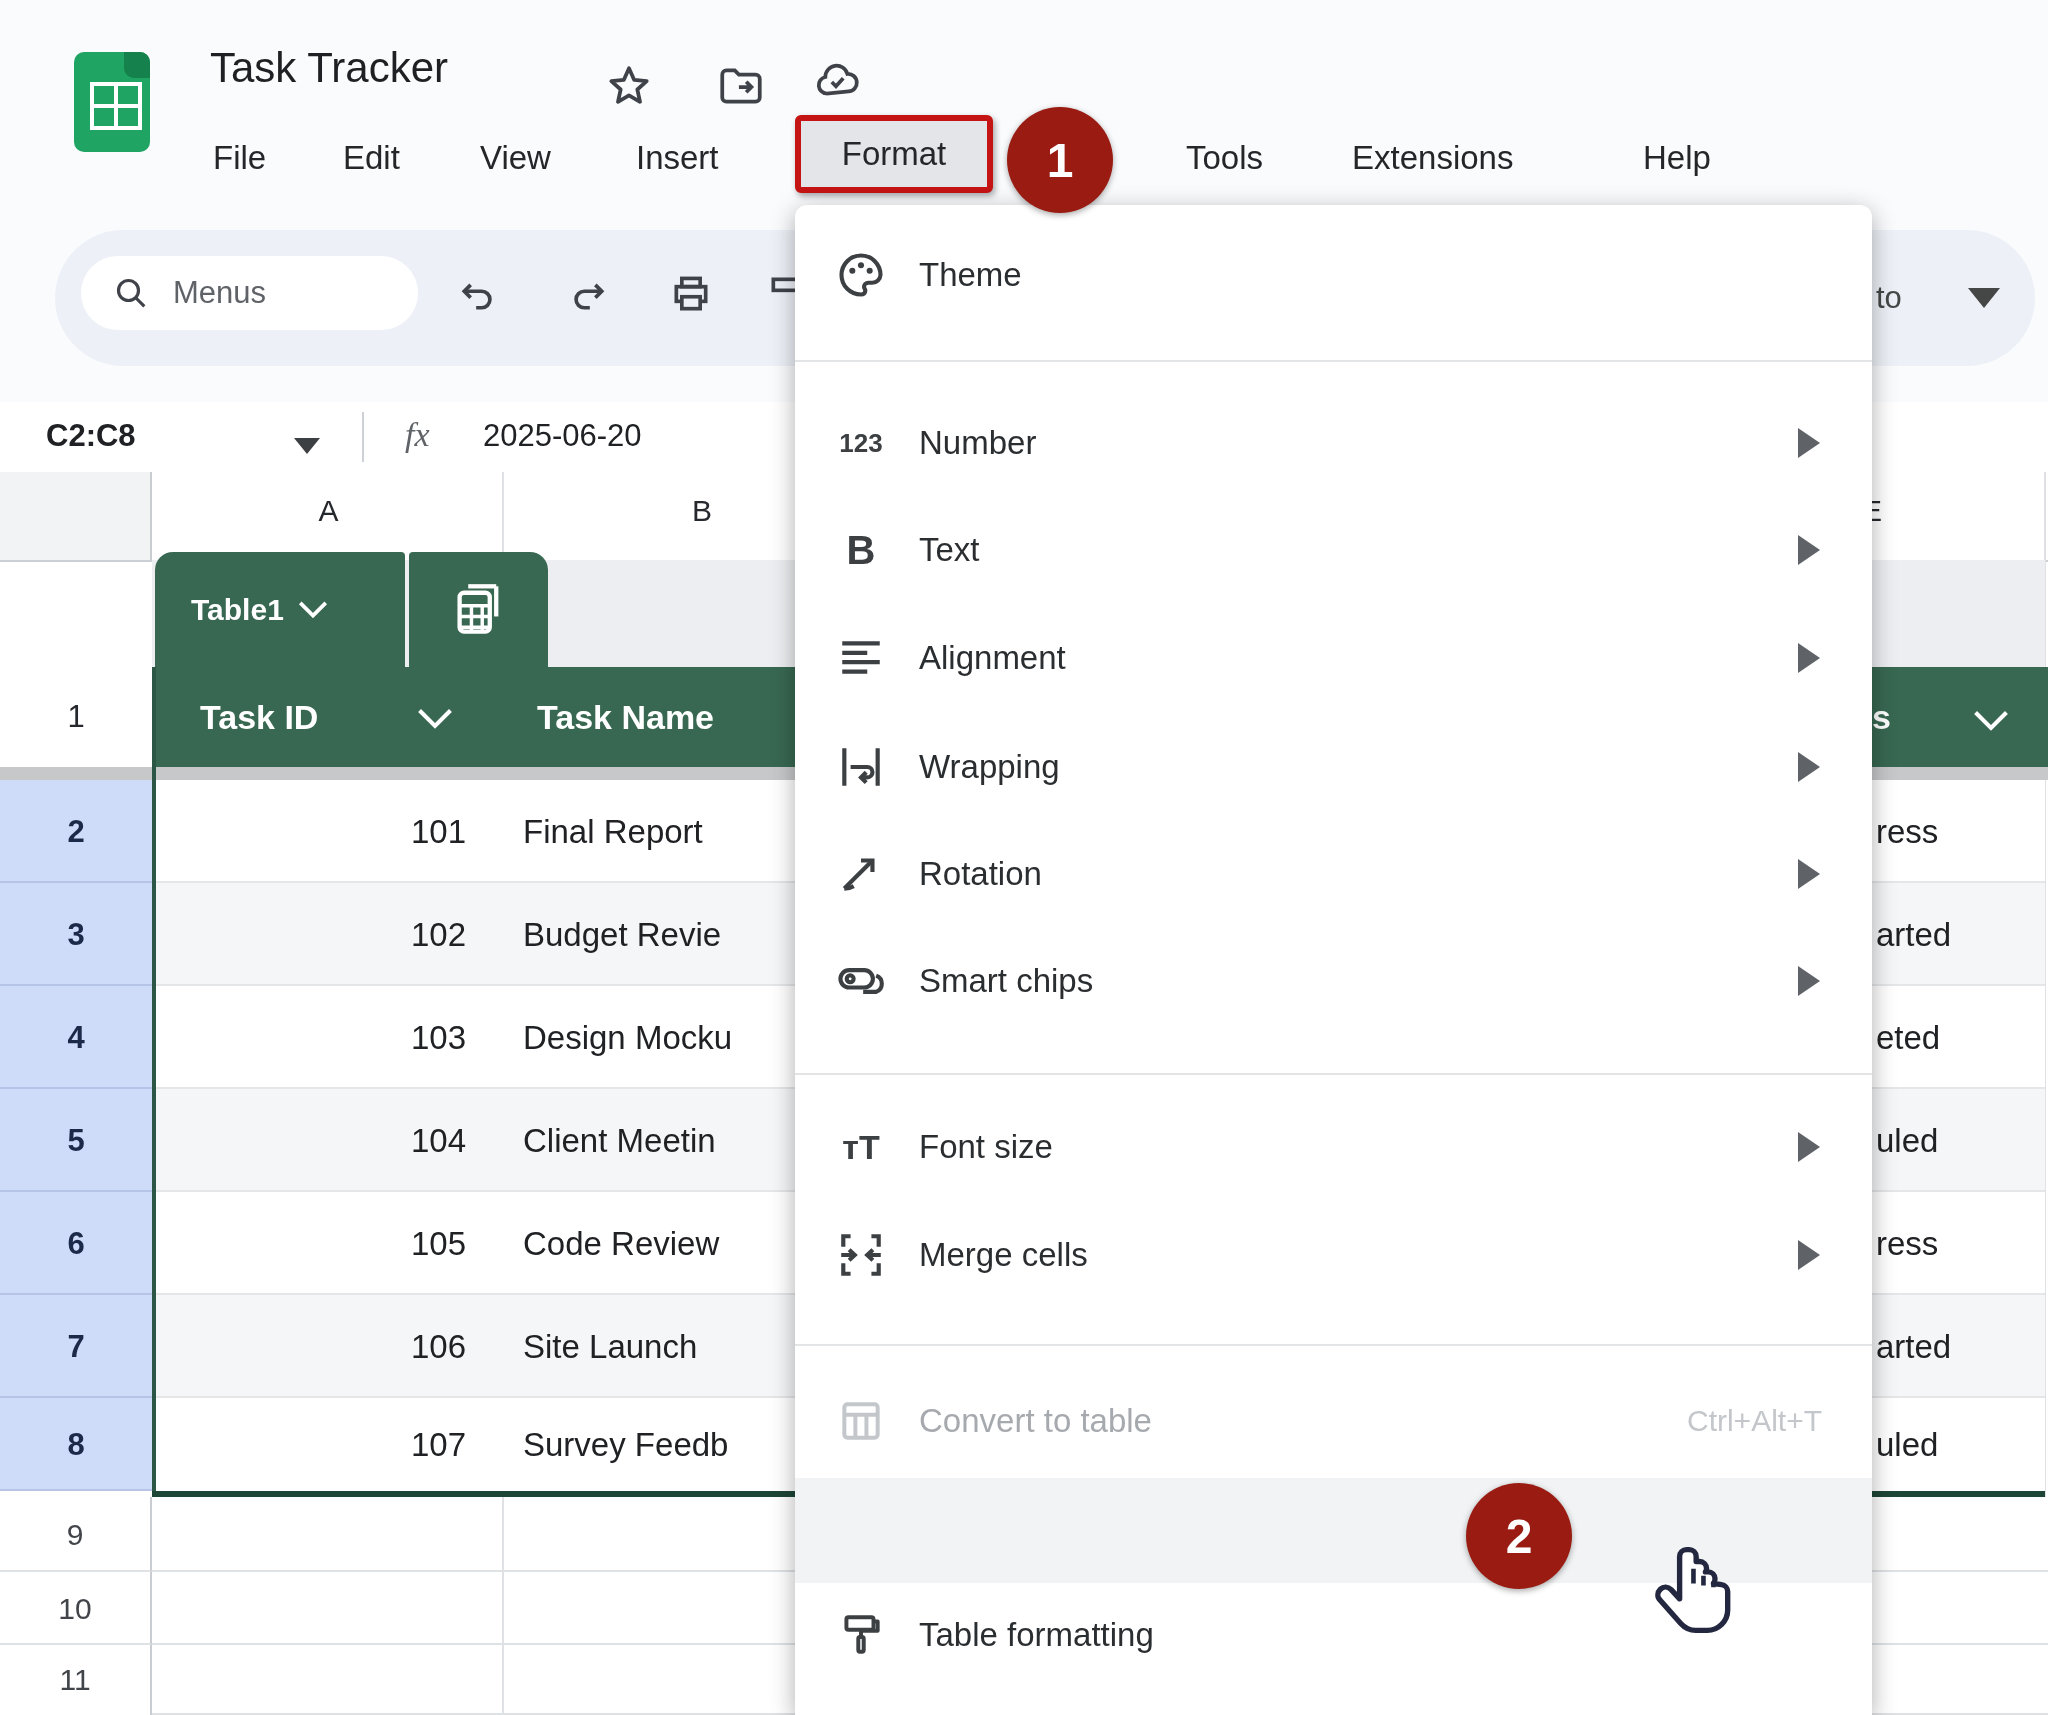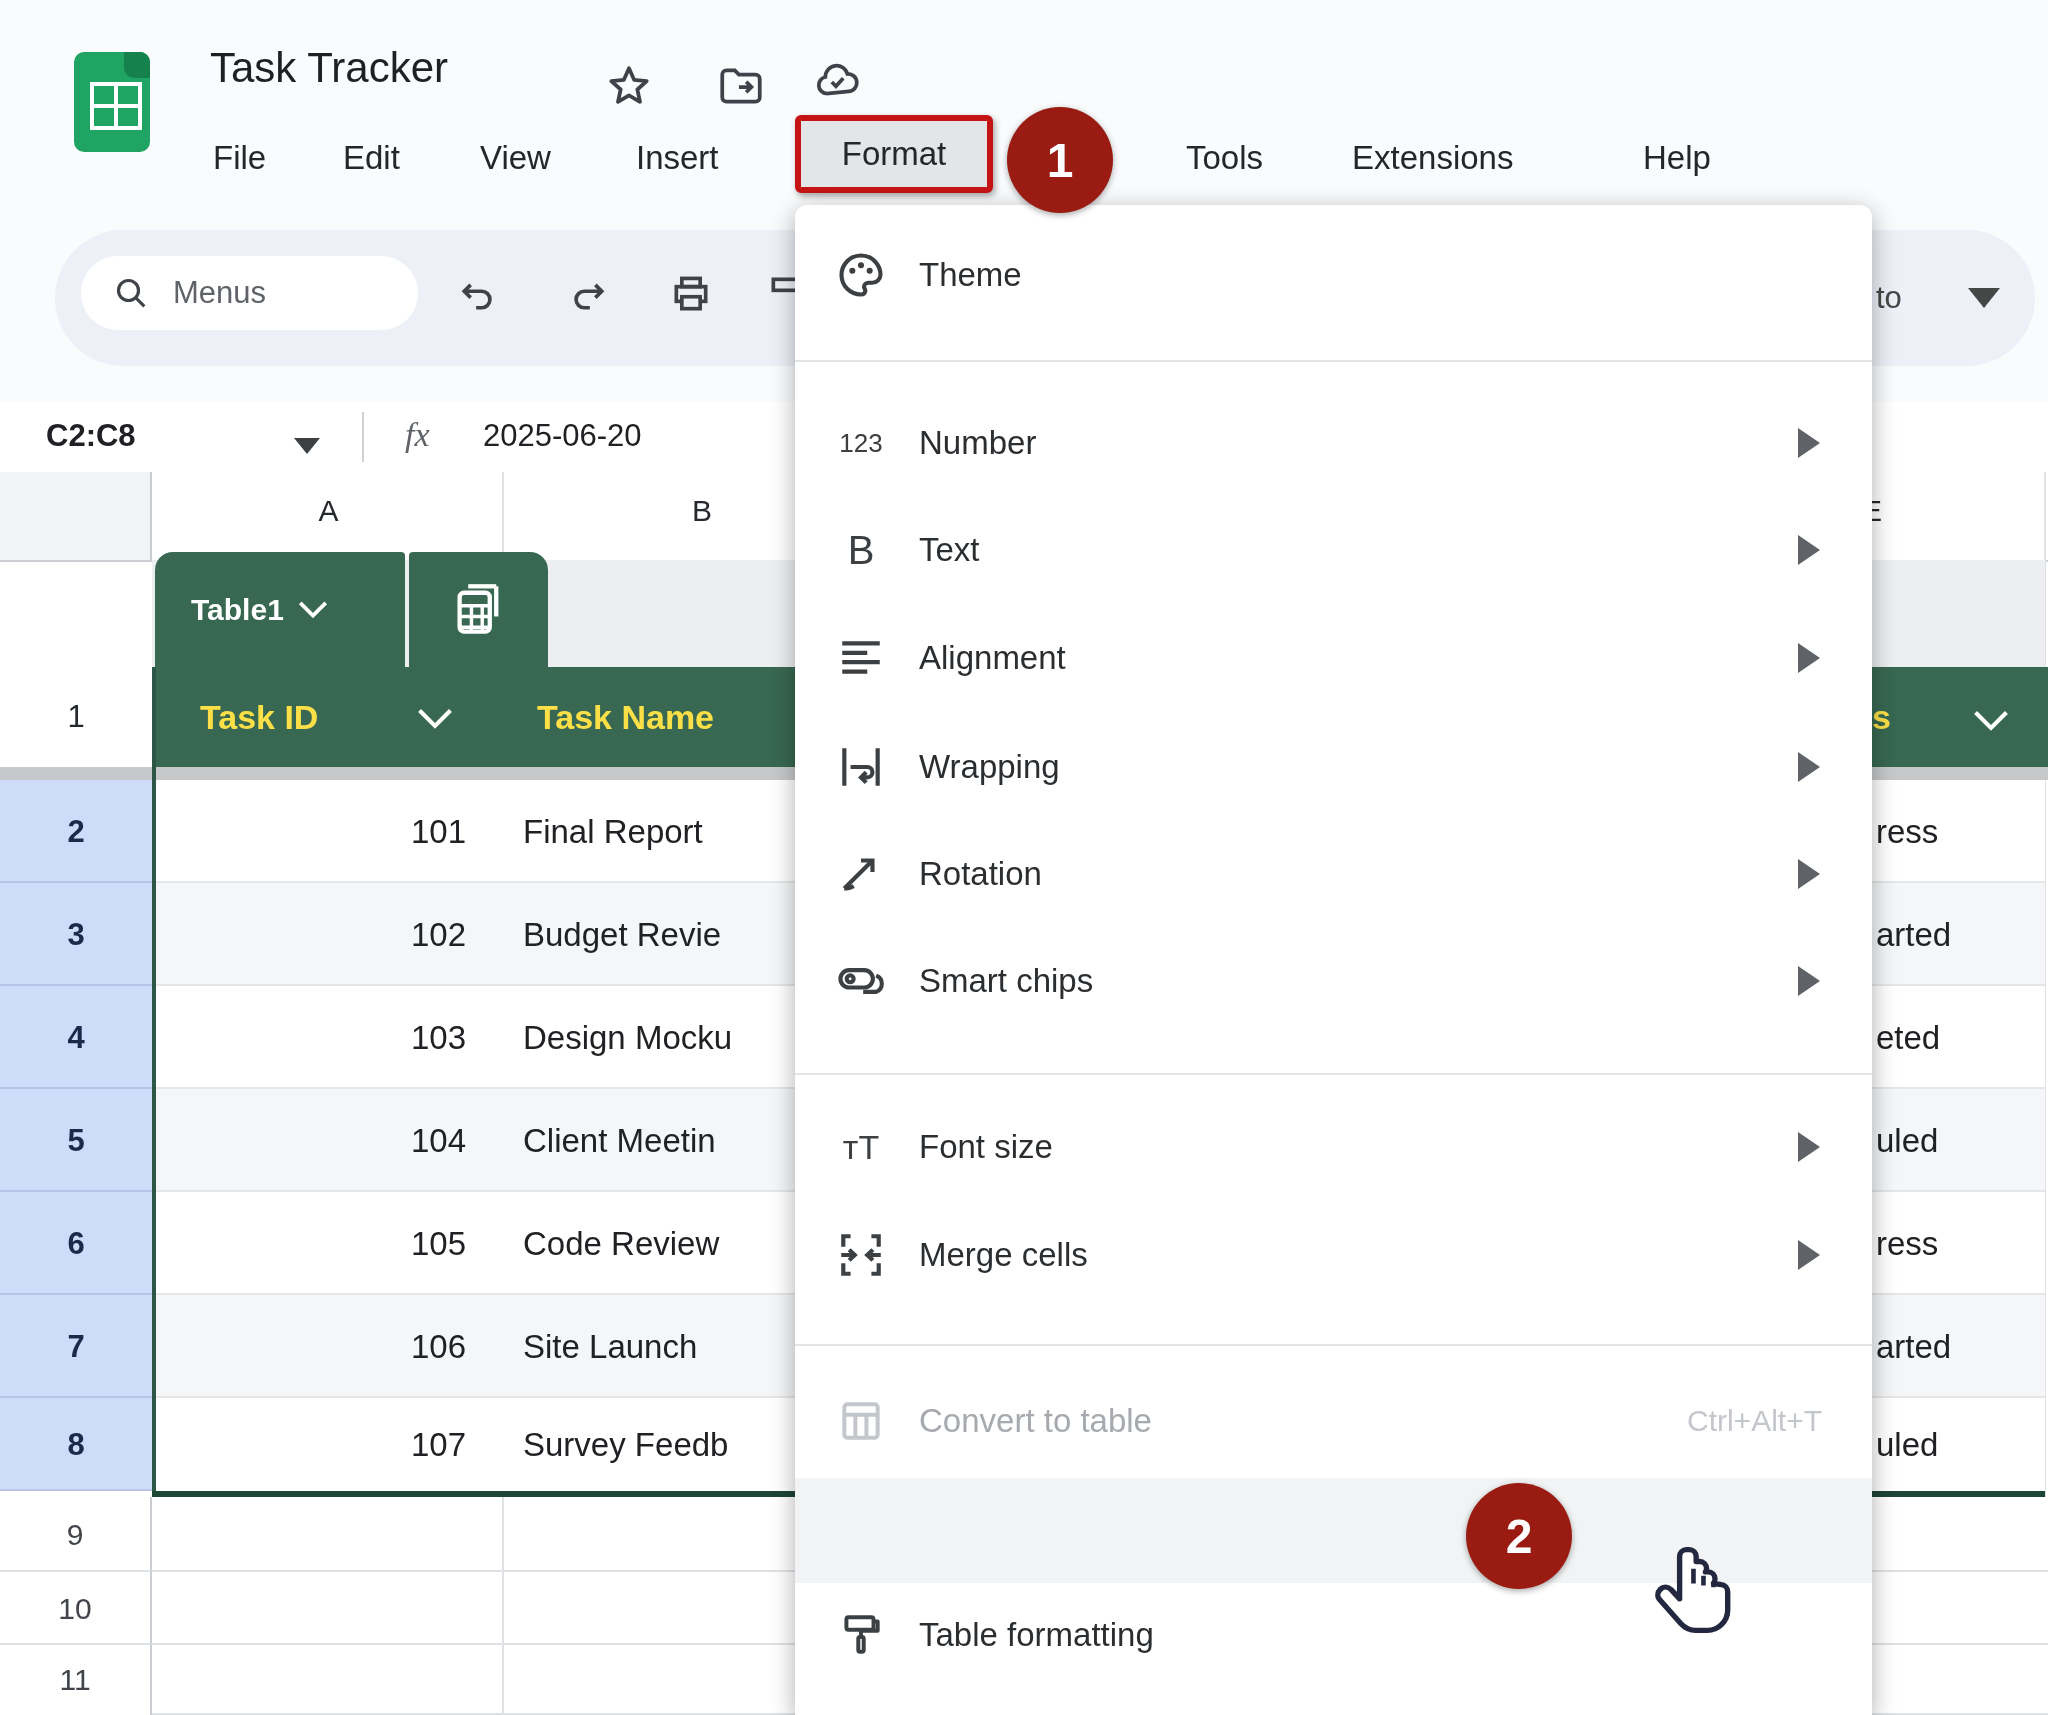--- a/index.html
+++ b/index.html
@@ -43,21 +43,21 @@
   .colhdr{left:0;top:472px;width:2048px;height:88px;background:#ffffff;border-bottom:2px solid #cbced2;}
   .corner{left:0;top:472px;width:152px;height:88px;background:#f1f3f4;border-right:2px solid #c9ccd0;box-sizing:border-box;}
   .collbl{top:494px;font-size:30px;color:#25282c;}
   .vline{background:#dfe1e5;width:2px;}
   .tabstrip{left:152px;top:560px;width:1893px;height:107px;background:#eceef1;}
   .chip{top:552px;height:116px;background:#386851;color:#fff;display:flex;align-items:center;}
   .chip-table1{left:155px;width:250px;border-radius:18px 4px 0 0;padding-left:36px;box-sizing:border-box;gap:12px;}
   .chip-table1 b{font-size:30px;font-weight:bold;}
   .chip-calc{left:409px;width:139px;border-radius:4px 18px 0 0;justify-content:center;}
   .hdr-row{left:152px;top:667px;width:1896px;height:100px;background:#386851;}
-  .hdr-cell{position:absolute;top:0;height:100px;line-height:100px;color:#fde047;font-weight:bold;font-size:34px;}
+  .hdr-cell{position:absolute;top:0;height:100px;line-height:100px;color:#ffffff;font-weight:bold;font-size:34px;}
   .shadowstrip{left:0;top:767px;width:2048px;height:13px;background:#c7c8ca;}
   .rownum{position:absolute;left:0;width:152px;text-align:center;box-sizing:border-box;}
   .rownum.sel{background:#cfdcf9;border-bottom:2px solid #b6c4e8;font-weight:bold;color:#1c2a4a;font-size:31px;}
   .rownum.plain{background:#fff;border-bottom:2px solid #dfe2e5;border-right:2px solid #c9ccd0;color:#41454a;font-size:30px;}
   .drow{left:155px;width:1890px;border-bottom:2px solid #e4e6e8;box-sizing:border-box;}
   .drow .cid{position:absolute;right:1579px;font-size:33px;color:#202124;}
   .drow .cname{position:absolute;left:368px;font-size:33px;color:#202124;}
   .drow .cstat{position:absolute;left:1721px;font-size:33px;color:#202124;}
   .tbl-left{left:152px;top:667px;width:4px;height:829px;background:#2c5746;}
   .tbl-bottom{left:152px;top:1491px;width:1893px;height:6px;background:#1d4636;}
@@ -68,21 +68,21 @@
   .mi{position:absolute;left:0;width:1077px;height:96px;display:flex;align-items:center;padding-left:38px;box-sizing:border-box;}
   .mi .ic{width:56px;height:56px;display:flex;align-items:center;justify-content:center;color:#3c4043;flex:none;}
   .mi .lbl{margin-left:30px;font-size:33px;color:#2b2e31;white-space:nowrap;}
   .mi .arrow{position:absolute;right:52px;width:0;height:0;border-top:15px solid transparent;
              border-bottom:15px solid transparent;border-left:22px solid #5f6368;}
   .mi.disabled .lbl{color:#a6aaae;}
   .mi.disabled .ic{color:#c3c6ca;}
   .mi .shortcut{position:absolute;right:50px;font-size:30px;color:#c3c6ca;}
   .mdiv{position:absolute;left:0;width:1077px;height:2px;background:#e3e4e6;}
   .hover-row{position:absolute;left:0;top:1273px;width:1077px;height:105px;background:#f1f3f4;}
-  .mono-ico{font-weight:normal;color:#3c4043;text-align:right;}
+  .mono-ico{font-weight:bold;color:#3c4043;text-align:right;}
   .cursor{z-index:70;}
 </style>
 </head>
 <body>
 
 <div class="abs topbar"></div>
 
 <div class="abs logo">
   <div class="fold"></div>
   <div class="grid"></div>

